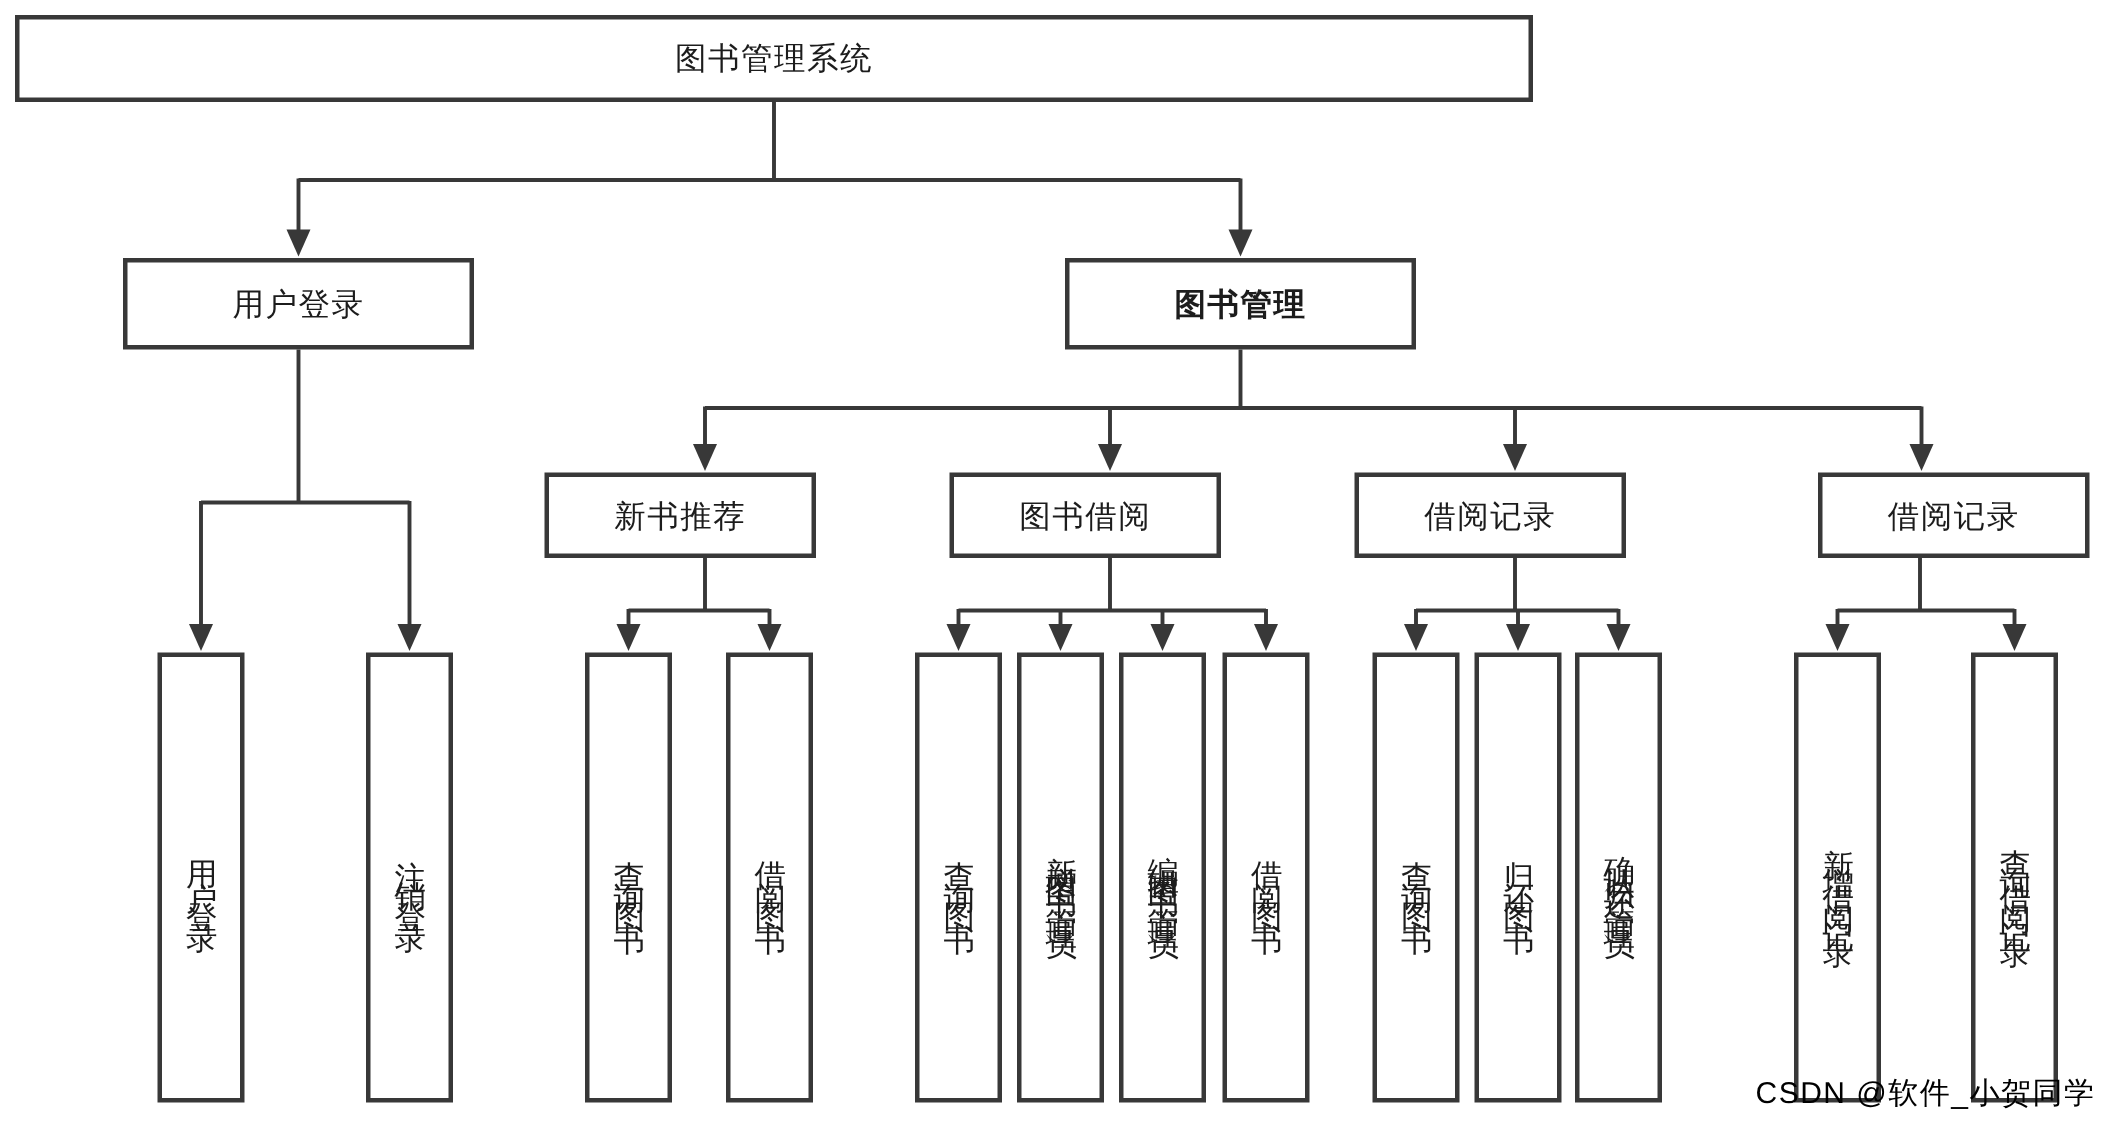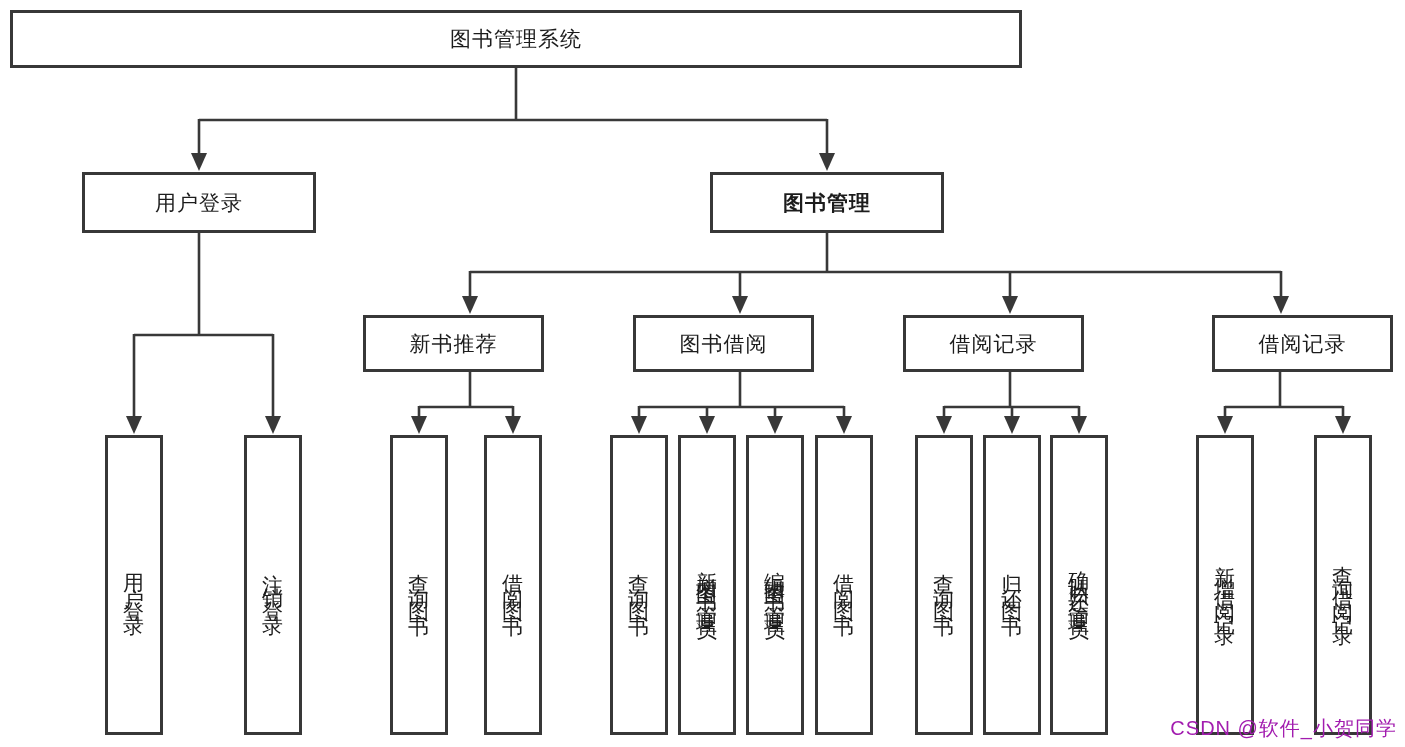--- a/index.html
+++ b/index.html
@@ -60,21 +60,21 @@
     letter-spacing: 14px;
     line-height: 1;
   }
   .leaf.long  .vtext { letter-spacing: 12px; }
   .leaf.xlong .vtext { letter-spacing: 7px; }
   .watermark {
     position: absolute;
     right: 8px;
     bottom: 5px;
     font-size: 20px;
-    color: #a21caf;
+    color: #000000;
     letter-spacing: 1px;
     white-space: nowrap;
   }
 </style>
 </head>
 <body>
 
 <div class="canvas">
 
   <svg class="connectors" viewBox="0 0 1405 747" xmlns="http://www.w3.org/2000/svg">

